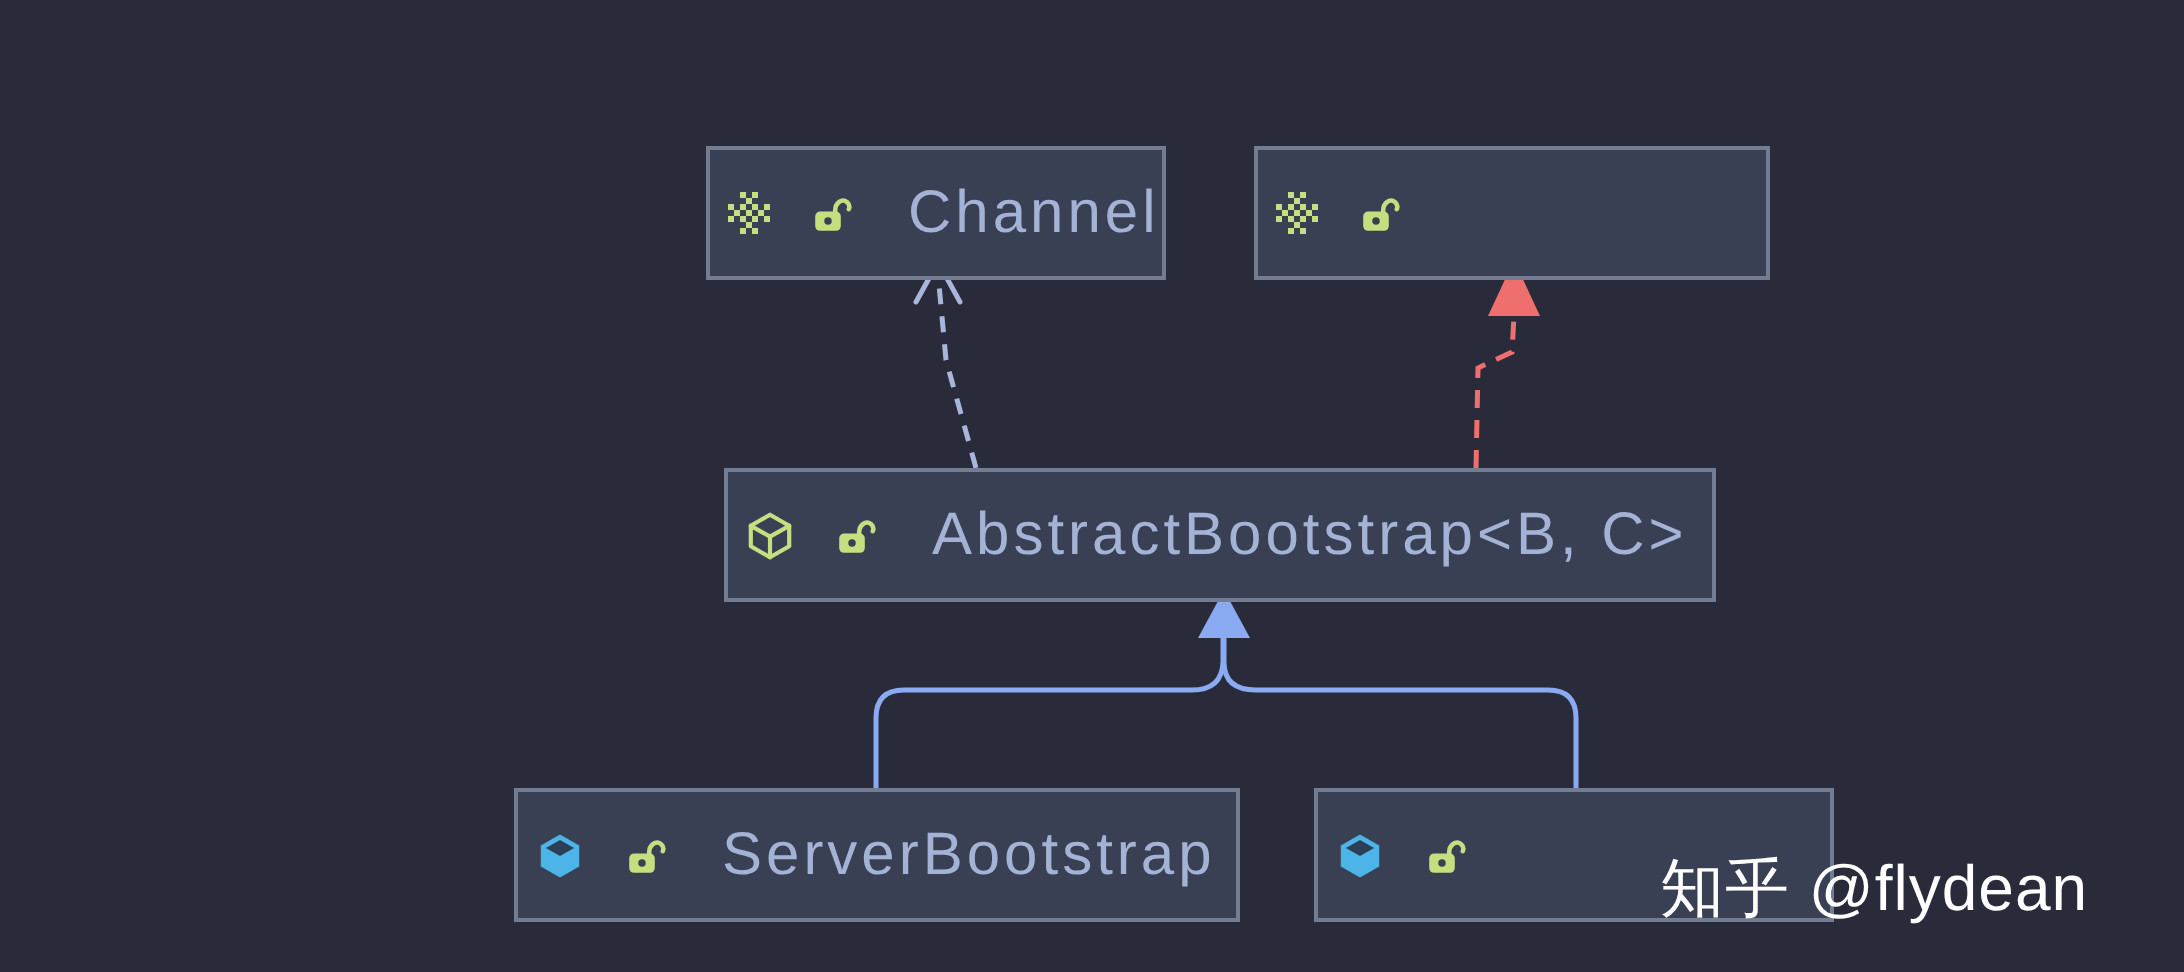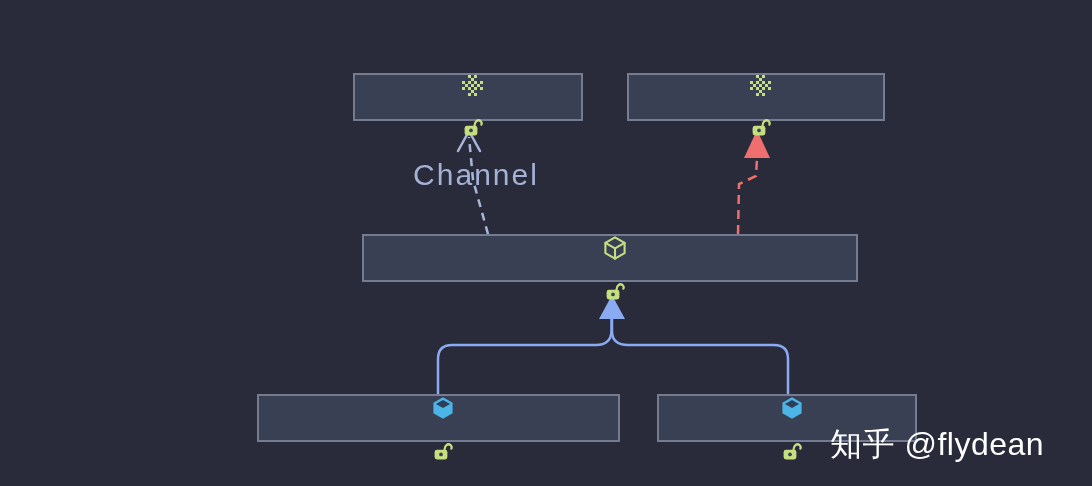--- a/index.html
+++ b/index.html
@@ -16,25 +16,24 @@
   }
   #edges{position:absolute;left:0;top:0;z-index:1;}
   .edge-shaft{fill:none;stroke-width:2.5px;}
   .edge-dep{stroke:var(--edge-dependency);stroke-dasharray:8 6;}
   .edge-real{stroke:var(--edge-realization);stroke-dasharray:9 6;}
   .edge-gen{stroke:var(--edge-generalization);}
   .head-dep{fill:none;stroke:var(--edge-dependency);stroke-width:2.5px;stroke-linecap:round;}
   .head-real{fill:var(--edge-realization);}
   .head-gen{fill:var(--edge-generalization);}
   .node{
-    position:absolute; z-index:2; box-sizing:border-box; height:48px;
+    position:absolute; z-index:2; box-sizing:border-box; height:67px;
     display:flex; align-items:center; gap:21px; padding-left:9px;
     background:var(--node-fill); border:2px solid var(--node-border);
     cursor:default;
-    flex-direction:column;
   }
   .node .label{
     margin-left:7px; font-size:30px; letter-spacing:2px; white-space:nowrap;
     color:var(--node-label);
   }
   .icon{display:flex;align-items:center;justify-content:center;}
   #node-channel{left:353px;top:73px;width:230px;}
   #node-cloneable{left:627px;top:73px;width:258px;}
   #node-abstract{left:362px;top:234px;width:496px;}
   #node-server{left:257px;top:394px;width:363px;}
@@ -150,36 +149,38 @@
           <path class="cube-wire" d="M1.6 4.6 L8 8.2 L14.4 4.6 M8 8.2 V15.1"></path>
         </svg>
     </span>
     <span class="icon">
       <svg width="20" height="20" viewBox="0 0 15 15">
           <path class="lock-shackle" d="M 8.7 6.6 C 8.5 3.4 11.2 1.5 13.1 3.0 C 14.0 3.8 14.2 4.8 13.8 5.7"></path>
           <rect class="lock-body" x="1.2" y="6.6" width="9.6" height="7.2" rx="1.8"></rect>
           <circle class="lock-dot" cx="6" cy="10.1" r="1.4"></circle>
         </svg>
     </span>
+    <span class="label">AbstractBootstrap&lt;B, C&gt;</span>
   </div>
 
   <div class="node" id="node-server">
     <span class="icon">
       <svg width="24" height="24" viewBox="0 0 16 16">
           <path class="cube-fill" d="M8 0.8 L14.4 4.5 V11.5 L8 15.2 L1.6 11.5 V4.5 Z"></path>
           <path class="cube-top" d="M8 2.7 L12.7 5.35 L8 8 L3.3 5.35 Z"></path>
         </svg>
     </span>
     <span class="icon">
       <svg width="20" height="20" viewBox="0 0 15 15">
           <path class="lock-shackle" d="M 8.7 6.6 C 8.5 3.4 11.2 1.5 13.1 3.0 C 14.0 3.8 14.2 4.8 13.8 5.7"></path>
           <rect class="lock-body" x="1.2" y="6.6" width="9.6" height="7.2" rx="1.8"></rect>
           <circle class="lock-dot" cx="6" cy="10.1" r="1.4"></circle>
         </svg>
     </span>
+    <span class="label">ServerBootstrap</span>
   </div>
 
   <div class="node" id="node-bootstrap">
     <span class="icon">
       <svg width="24" height="24" viewBox="0 0 16 16">
           <path class="cube-fill" d="M8 0.8 L14.4 4.5 V11.5 L8 15.2 L1.6 11.5 V4.5 Z"></path>
           <path class="cube-top" d="M8 2.7 L12.7 5.35 L8 8 L3.3 5.35 Z"></path>
         </svg>
     </span>
     <span class="icon">

